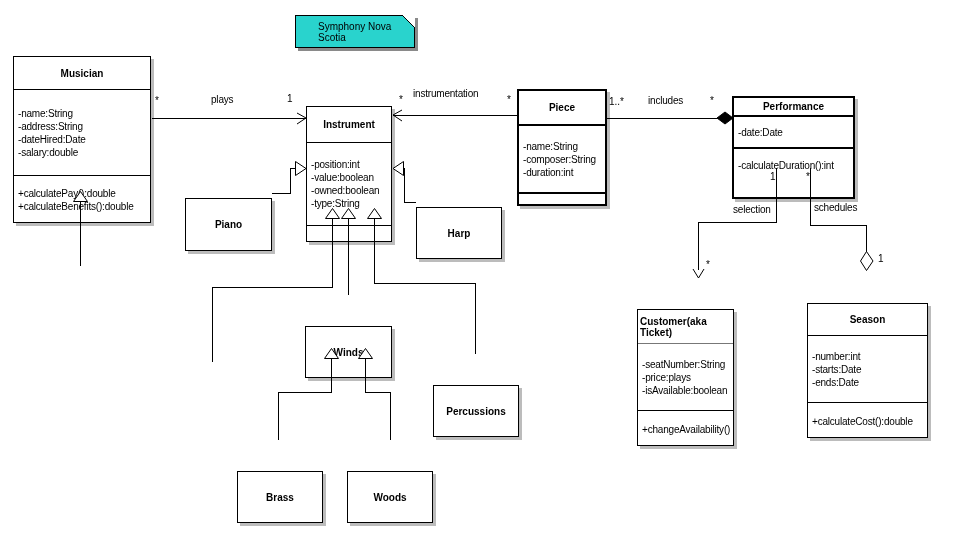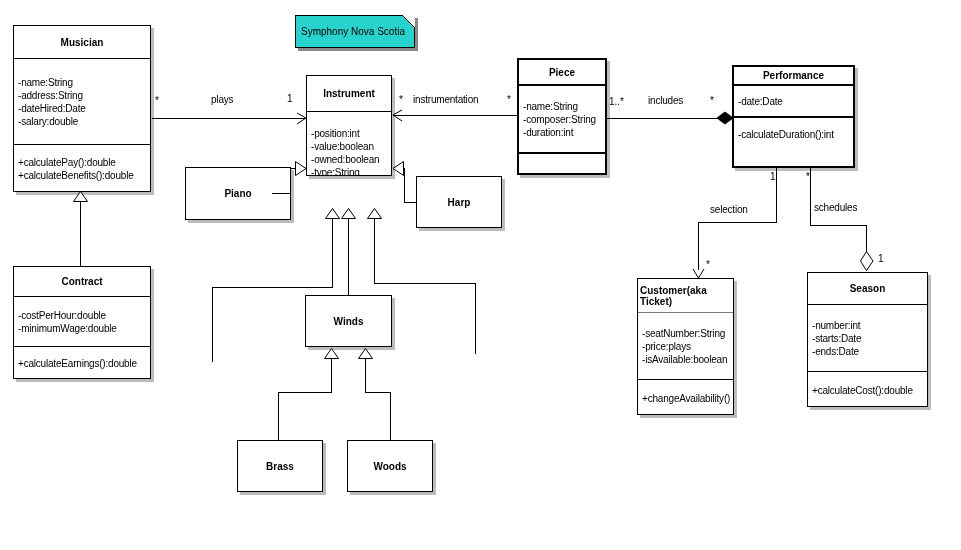--- a/index.html
+++ b/index.html
@@ -1,35 +1,35 @@
 <!DOCTYPE html>
 <html><head>
 <meta charset="utf-8">
 <style>
   html,body{margin:0;padding:0;background:#fff;}
   .canvas{position:relative;width:961px;height:550px;background:#ffffff;overflow:hidden;
           font-family:"Liberation Sans","DejaVu Sans",sans-serif;color:#000;}
   .uml-class{position:absolute;background:#fff;border:1px solid #000;box-sizing:border-box;
-             box-shadow:3px 3px 0 #bcbcbc;overflow:hidden;}
+             box-shadow:3px 3px 0 #bcbcbc;overflow:hidden;margin-top:31px;}
   .uml-class.bold{border-width:2px;}
   .sec{box-sizing:border-box;display:flex;flex-direction:column;justify-content:center;
        padding:0 2px 0 4px;overflow:hidden;}
   .sec.title{align-items:center;font-weight:bold;font-size:10px;padding:0 2px;}
   .sec.body{border-top:1px solid #000;font-size:10px;}
   .bold .sec.body{border-top-width:2px;}
   .mline{line-height:13px;white-space:nowrap;letter-spacing:-0.2px;}
   .simple-label{display:flex;align-items:center;justify-content:center;height:100%;
                 font-weight:bold;font-size:10px;}
   .ln{position:absolute;background:#000;}
   .lbl{position:absolute;font-size:10px;white-space:nowrap;color:#000;letter-spacing:-0.2px;}
   .mult{position:absolute;font-size:10px;color:#000;}
   .ah{position:absolute;}
   .note{position:absolute;left:295px;top:15px;width:120px;height:33px;background:#29d3cd;
         border:1px solid #000;box-sizing:border-box;box-shadow:3px 3px 0 #8a8a8a;
-        display:flex;align-items:center;padding-left:5px;font-size:10px;}
+        display:flex;align-items:center;padding-left:22px;font-size:10px;}
   .note-fold{position:absolute;top:-1px;right:-1px;width:13px;height:13px;}
 </style>
 </head>
 <body>
 
 <div class="canvas">
 
   <div class="note">
     <span>Symphony Nova Scotia</span>
     <svg class="note-fold" width="13" height="13">
@@ -47,44 +47,34 @@
       <div class="mline">-address:String</div>
       <div class="mline">-dateHired:Date</div>
       <div class="mline">-salary:double</div>
     </div>
     <div class="sec body" style="height:49px">
       <div class="mline">+calculatePay():double</div>
       <div class="mline">+calculateBenefits():double</div>
     </div>
   </div>
 
-  <div class="uml-class" style="left:13px;top:266px;width:138px;height:113px">
-    <div class="sec title" style="height:29px">Contract</div>
-    <div class="sec body" style="height:50px">
-      <div class="mline">-costPerHour:double</div>
-      <div class="mline">-minimumWage:double</div>
-    </div>
-    <div class="sec body" style="height:34px">
-      <div class="mline">+calculateEarnings():double</div>
-    </div>
-  </div>
-
-  <div class="uml-class" style="left:306px;top:75px;width:86px;height:101px">
+
+  <div class="uml-class" style="left:306px;top:75px;width:86px;height:136px">
     <div class="sec title" style="height:35px">Instrument</div>
     <div class="sec body" style="height:83px">
       <div class="mline">-position:int</div>
       <div class="mline">-value:boolean</div>
       <div class="mline">-owned:boolean</div>
       <div class="mline">-type:String</div>
     </div>
     <div class="sec body" style="height:15px"></div>
   </div>
 
   <div class="uml-class bold" style="left:517px;top:58px;width:90px;height:117px">
-    <div class="sec title" style="height:24px">Piece</div>
+    <div class="sec title" style="height:33px">Piece</div>
     <div class="sec body" style="height:68px">
       <div class="mline">-name:String</div>
       <div class="mline">-composer:String</div>
       <div class="mline">-duration:int</div>
     </div>
     <div class="sec body" style="height:17px"></div>
   </div>
 
   <div class="uml-class bold" style="left:732px;top:65px;width:123px;height:103px">
     <div class="sec title" style="height:17px">Performance</div>
@@ -113,28 +103,31 @@
     <div class="sec body" style="height:67px">
       <div class="mline">-number:int</div>
       <div class="mline">-starts:Date</div>
       <div class="mline">-ends:Date</div>
     </div>
     <div class="sec body" style="height:37px">
       <div class="mline">+calculateCost():double</div>
     </div>
   </div>
 
-  <div class="uml-class" style="left:185px;top:167px;width:106px;height:53px">
+  <div class="uml-class" style="left:185px;top:167px;width:87px;height:53px">
     <div class="simple-label">Piano</div>
   </div>
   <div class="uml-class" style="left:416px;top:176px;width:86px;height:52px">
     <div class="simple-label">Harp</div>
   </div>
   <div class="uml-class" style="left:305px;top:295px;width:87px;height:52px">
     <div class="simple-label">Winds</div>
+  </div>
+  <div class="uml-class" style="left:433px;top:354px;width:86px;height:52px">
+    <div class="simple-label">Percussions</div>
   </div>
   <div class="uml-class" style="left:237px;top:440px;width:86px;height:52px">
     <div class="simple-label">Brass</div>
   </div>
   <div class="uml-class" style="left:347px;top:440px;width:86px;height:52px">
     <div class="simple-label">Woods</div>
   </div>
 
   <div class="ln" style="left:152px;top:118px;width:154px;height:1px"></div>
   <svg class="ah" style="left:296px;top:112px" width="11" height="13">
@@ -142,21 +135,21 @@
   </svg>
   <span class="mult" style="left:155px;top:95px">*</span>
   <span class="lbl" style="left:211px;top:94px">plays</span>
   <span class="mult" style="left:287px;top:93px">1</span>
 
   <div class="ln" style="left:393px;top:115px;width:124px;height:1px"></div>
   <svg class="ah" style="left:392px;top:109px" width="11" height="13">
     <polyline points="10,1 1,6 10,12" stroke="#000" fill="none"></polyline>
   </svg>
   <span class="mult" style="left:399px;top:94px">*</span>
-  <span class="lbl" style="left:413px;top:94px">instrumentation</span>
+  <span class="lbl" style="left:413px;top:88px">instrumentation</span>
   <span class="mult" style="left:507px;top:94px">*</span>
 
   <div class="ln" style="left:607px;top:118px;width:112px;height:1px"></div>
   <svg class="ah" style="left:716px;top:111px" width="18" height="15">
     <polygon points="1,7 9,1 17,7 9,13" fill="#000" stroke="#000"></polygon>
   </svg>
   <span class="mult" style="left:609px;top:96px">1..*</span>
   <span class="lbl" style="left:648px;top:95px">includes</span>
   <span class="mult" style="left:710px;top:95px">*</span>
 
@@ -212,21 +205,21 @@
   <div class="ln" style="left:365px;top:392px;width:26px;height:1px"></div>
   <div class="ln" style="left:390px;top:392px;width:1px;height:48px"></div>
 
   <div class="ln" style="left:776px;top:168px;width:1px;height:54px"></div>
   <div class="ln" style="left:698px;top:222px;width:79px;height:1px"></div>
   <div class="ln" style="left:698px;top:222px;width:1px;height:48px"></div>
   <svg class="ah" style="left:692px;top:268px" width="13" height="11">
     <polyline points="1,1 6.5,10 12,1" stroke="#000" fill="none"></polyline>
   </svg>
   <span class="mult" style="left:770px;top:171px">1</span>
-  <span class="lbl" style="left:710px;top:204px">selection</span>
+  <span class="lbl" style="left:733px;top:204px">selection</span>
   <span class="mult" style="left:706px;top:259px">*</span>
 
   <div class="ln" style="left:810px;top:168px;width:1px;height:57px"></div>
   <div class="ln" style="left:810px;top:225px;width:57px;height:1px"></div>
   <div class="ln" style="left:866px;top:225px;width:1px;height:27px"></div>
   <svg class="ah" style="left:860px;top:251px" width="14" height="21">
     <polygon points="6.5,0.5 13,10 6.5,19.5 0.5,10" fill="#fff" stroke="#000"></polygon>
   </svg>
   <span class="mult" style="left:806px;top:171px">*</span>
   <span class="lbl" style="left:814px;top:202px">schedules</span>

